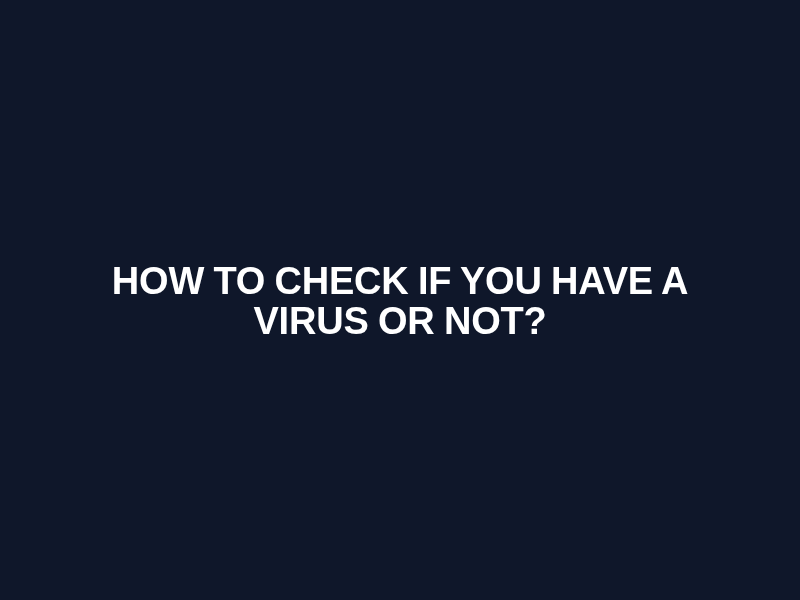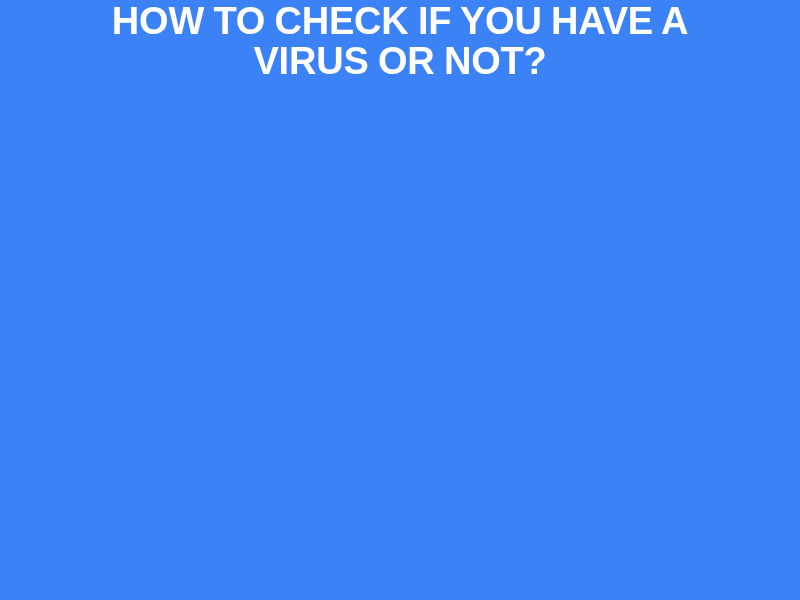--- a/index.html
+++ b/index.html
@@ -14,23 +14,23 @@
     overflow: hidden;
     font-family: "Liberation Sans", sans-serif;
     background: #2e82bc;
   }
 
   .banner {
     position: relative;
     width: 800px;
     height: 600px;
     box-sizing: border-box;
-    background-color: #3b82f6;
+    background-color: #0f172a;
     display: flex;
-    align-items: flex-start;
+    align-items: center;
     justify-content: center;
   }
 
   .banner-inner {
     width: 690px;
     display: block;
     text-align: center;
   }
 
   .banner-title {

